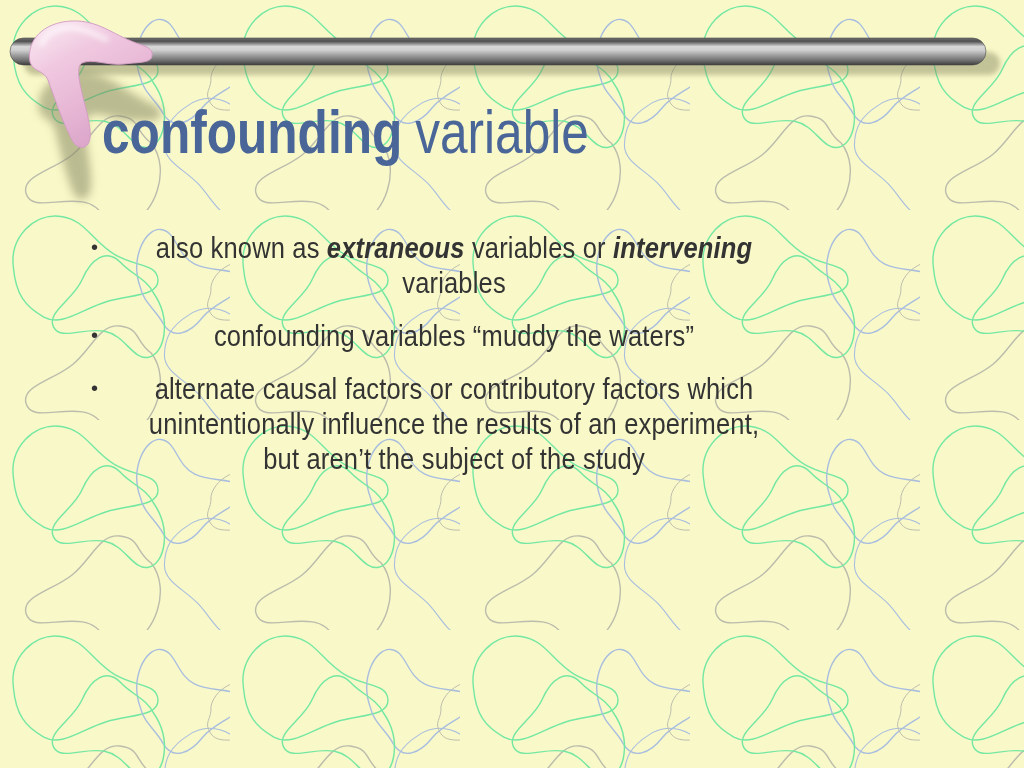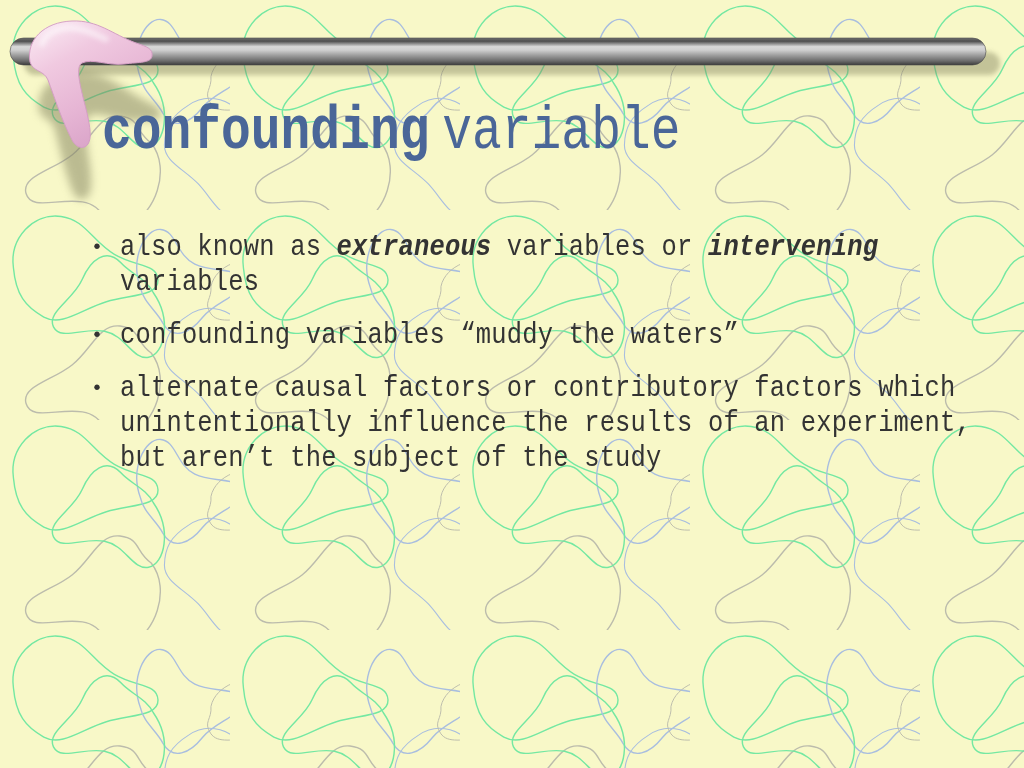--- a/index.html
+++ b/index.html
@@ -1,19 +1,19 @@
 <!DOCTYPE html>
 <html style="--background: #f8f8c8; --title_text: #4a6698; --body_text: #333333; --pattern_green: #74e8a2; --pattern_blue: #a9bedf; --pattern_gray: #bcbcac; --boomerang_pink: #eec6dd; --bar_gray: #9e9e9e;"><head>
 <meta charset="utf-8">
 <style>
   html,body{margin:0;padding:0;background:#222;}
   .slide{
     position:relative;width:1024px;height:768px;overflow:hidden;
     background:var(--background,#f8f8c8);
-    font-family:Liberation Mono, monospace;
+    font-family:Liberation Sans, sans-serif;
   }
   svg.bg{position:absolute;left:0;top:0;width:1024px;height:768px;}
   svg.deco{position:absolute;left:0;top:0;width:1024px;height:768px;pointer-events:none;}
   .pg{fill:none;stroke:var(--pattern_green,#74e8a2);stroke-width:1.4;}
   .pb{fill:none;stroke:var(--pattern_blue,#a9bedf);stroke-width:1.4;}
   .pn{fill:none;stroke:var(--pattern_gray,#bcbcac);stroke-width:1.4;}
   .title{
     position:absolute;left:102px;top:96px;
     color:var(--title_text,#4a6698);
     font-size:62px;line-height:72px;
@@ -23,21 +23,21 @@
   .t2{font-weight:400;margin-left:0.26em;}
   .bullets{
     position:absolute;left:86px;top:230px;width:820px;
     color:var(--body_text,#333333);
   }
   .bullet{display:flex;margin-bottom:18px;}
   .dot{
     flex:0 0 34px;font-size:20px;line-height:35px;
     padding-left:5px;box-sizing:border-box;
   }
-  .btext{flex:1 1 auto;}
+  .btext{flex:1 1 auto;text-align:center;}
   .bline{
     font-size:30px;line-height:35px;letter-spacing:0.2px;
     transform:scaleX(0.85);transform-origin:0 0;white-space:nowrap;
   }
   .em{font-weight:700;font-style:italic;}
 </style>
 </head>
 <body>
 
 <div class="slide">

